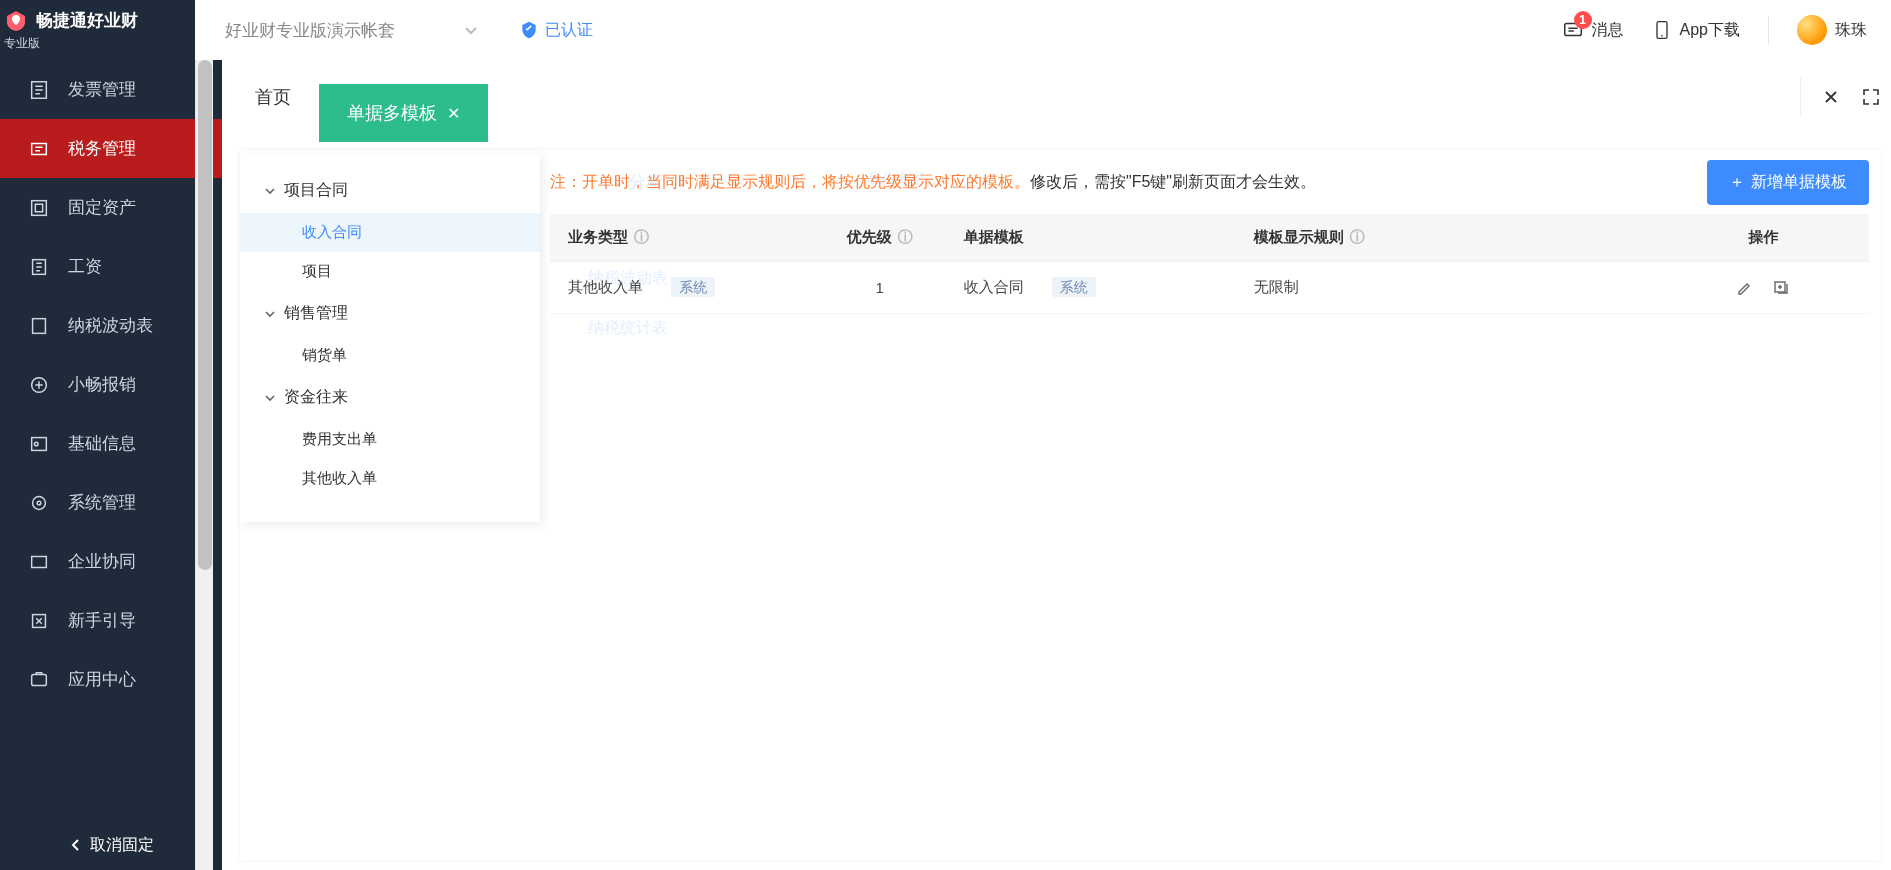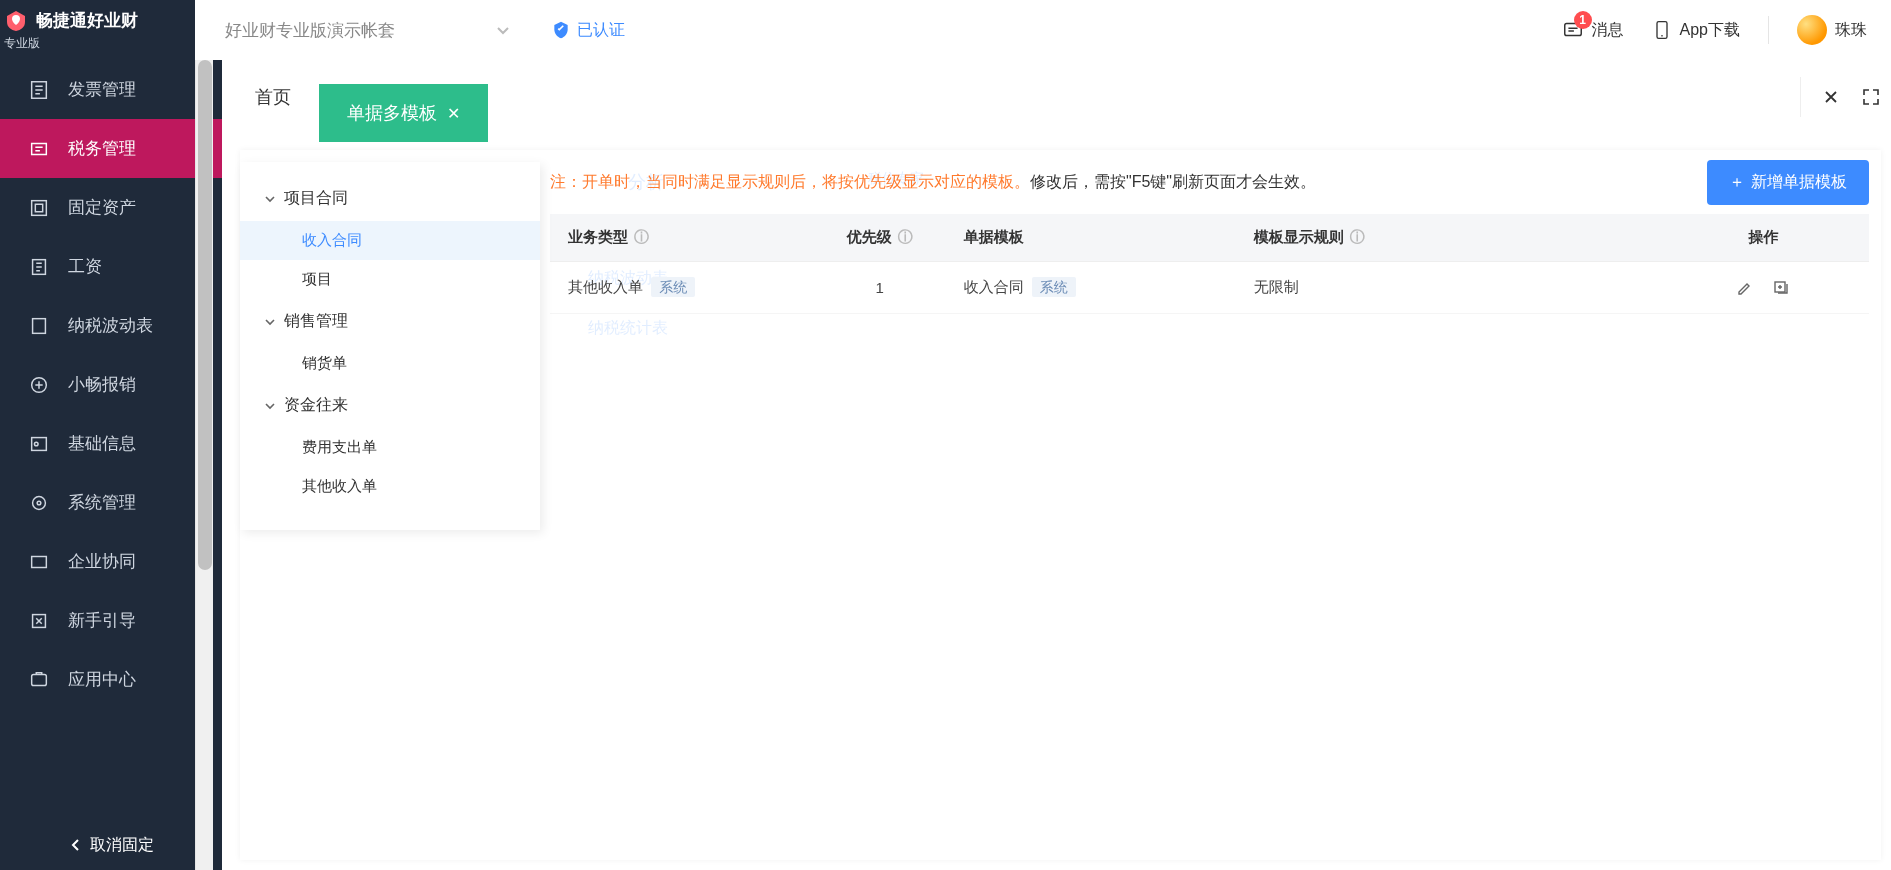--- a/index.html
+++ b/index.html
@@ -6,33 +6,33 @@
 body { font-family: "Microsoft YaHei", "PingFang SC", sans-serif; font-size: 14px; color: #333; background: #fff; width: 1891px; height: 870px; overflow: hidden; position: relative; }
 
 
 .header { position: absolute; top: 0; left: 0; right: 0; height: 60px; display: flex; align-items: center; }
 .brand-block { width: 195px; height: 60px; background: #1f2a3a; color: #fff; display: flex; flex-direction: column; justify-content: center; padding-left: 4px; }
 .brand-row { display: flex; align-items: center; gap: 8px; }
 .brand-logo { width: 24px; height: 24px; }
 .brand-text { font-size: 17px; font-weight: 600; }
 .brand-sub { font-size: 12px; margin-top: 2px; color: #cfd6e0; }
 .header-mid { flex: 1; display: flex; align-items: center; padding-left: 30px; gap: 40px; }
-.account-select { color: #888; font-size: 17px; display: flex; align-items: center; gap: 100px; cursor: pointer; }
+.account-select { color: #888; font-size: 17px; display: flex; align-items: center; gap: 68px; cursor: pointer; }
 .verified { display: flex; align-items: center; gap: 6px; color: #3d8bff; font-size: 16px; font-weight: 500; }
 .header-right { display: flex; align-items: center; gap: 28px; padding-right: 24px; }
 .hr-item { display: flex; align-items: center; gap: 8px; font-size: 16px; color: #333; cursor: pointer; position: relative; }
 .badge { position: absolute; top: -8px; left: 12px; background: #ff4d4f; color: #fff; border-radius: 10px; min-width: 18px; height: 18px; font-size: 12px; display: flex; align-items: center; justify-content: center; font-weight: bold; }
 .divider-v { width: 1px; height: 28px; background: #e5e5e5; }
 .avatar { width: 30px; height: 30px; border-radius: 50%; background: radial-gradient(circle at 30% 30%, #ffe082, #ff9800 70%); }
 
 
 .sidebar { position: absolute; top: 60px; left: 0; bottom: 0; width: 222px; background: #1f2a3a; color: #cfd6e0; display: flex; flex-direction: column; }
 .sidebar-scroll { flex: 1; overflow: hidden; }
 .side-item { display: flex; align-items: center; gap: 18px; padding: 18px 0 18px 28px; font-size: 17px; cursor: pointer; }
-.side-item.active { background: #be185d; color: #fff; }
+.side-item.active { background: #b91c1c; color: #fff; }
 .side-icon { width: 22px; height: 22px; display: flex; align-items: center; justify-content: center; }
 .sidebar-footer { height: 50px; display: flex; align-items: center; justify-content: center; gap: 6px; color: #fff; font-size: 16px; cursor: pointer; }
 .scroll-hint { position: absolute; top: 60px; left: 195px; width: 18px; height: 810px; background: #f0f0f0; border-left: 1px solid #e5e5e5; }
 .scroll-thumb { position: absolute; top: 0; width: 14px; left: 2px; height: 510px; background: #c1c1c1; border-radius: 7px; }
 
 
 .tabs-bar { position: absolute; top: 60px; left: 213px; right: 0; height: 74px; display: flex; align-items: center; padding-left: 14px; border-bottom: 0; }
 .tab { padding: 0 28px; height: 58px; display: flex; align-items: center; font-size: 18px; cursor: pointer; gap: 10px; }
 .tab.active { background: #2dbd8b; color: #fff; margin-top: 32px; }
 .tab-close { font-size: 16px; }
@@ -42,38 +42,38 @@
 
 .content { position: absolute; top: 150px; left: 240px; right: 10px; bottom: 10px; background: #fff; box-shadow: 0 0 6px rgba(0,0,0,0.06); }
 
 
 .mini-side { position: absolute; top: 0; left: 0; width: 280px; padding: 20px 10px; color: #bfbfbf; }
 .ghost-row { display: flex; align-items: center; gap: 18px; padding: 14px 0 14px 22px; font-size: 16px; }
 .ms-collapse { position: absolute; top: 18px; right: 6px; cursor: pointer; }
 .watermark { position: absolute; opacity: 0.15; pointer-events: none; padding-left: 8px; }
 
 
-.sec-panel { position: absolute; top: 12px; left: 0; width: 300px; background: #fff; box-shadow: 3px 3px 10px rgba(0,0,0,0.08); padding: 14px 0 24px 0; z-index: 10; }
+.sec-panel { position: absolute; top: 4px; left: 0; width: 300px; background: #fff; box-shadow: 3px 3px 10px rgba(0,0,0,0.08); padding: 14px 0 24px 0; z-index: 10; }
 .sec-group-title { display: flex; align-items: center; gap: 8px; padding: 12px 0 12px 24px; font-size: 16px; color: #333; cursor: pointer; }
 .sec-item { padding: 10px 0 10px 62px; font-size: 15px; color: #333; cursor: pointer; }
 .sec-item.sel { background: #edf5fd; color: #3d8bff; }
 
 
 .notice-row { position: absolute; top: 10px; left: 310px; right: 12px; display: flex; align-items: center; justify-content: space-between; }
 .notice-text { font-size: 16px; }
 .notice-text .orange { color: #ff7a2d; }
 .add-btn { background: #3d8bff; color: #fff; border: none; border-radius: 4px; padding: 12px 22px; font-size: 16px; cursor: pointer; display: flex; align-items: center; gap: 6px; }
 
 
 .tablewrap { position: absolute; top: 64px; left: 310px; right: 12px; }
 table { width: 100%; border-collapse: collapse; }
 th { background: #f5f6f8; text-align: left; padding: 14px 18px; font-weight: 700; font-size: 15px; color: #333; border-bottom: 1px solid #eee; }
 th .qicon, td .qicon { color: #bbb; margin-left: 6px; }
 td { padding: 16px 18px; font-size: 15px; color: #444; border-bottom: 1px solid #f5f5f5; }
-.tag { background: #eef3f9; color: #6a8bb5; padding: 2px 8px; border-radius: 2px; font-size: 14px; margin-left: 4px; }
+.tag { background: #eef3f9; color: #6a8bb5; padding: 2px 8px; border-radius: 2px; font-size: 14px; margin-left: 24px; }
 .center { text-align: center; }
 .ops-cell { display: flex; gap: 18px; justify-content: center; }
 .op-icon { width: 18px; height: 18px; cursor: pointer; color: #666; }
 
 
 svg { display: block; }
 </style>
 </head>
 <body>
 

